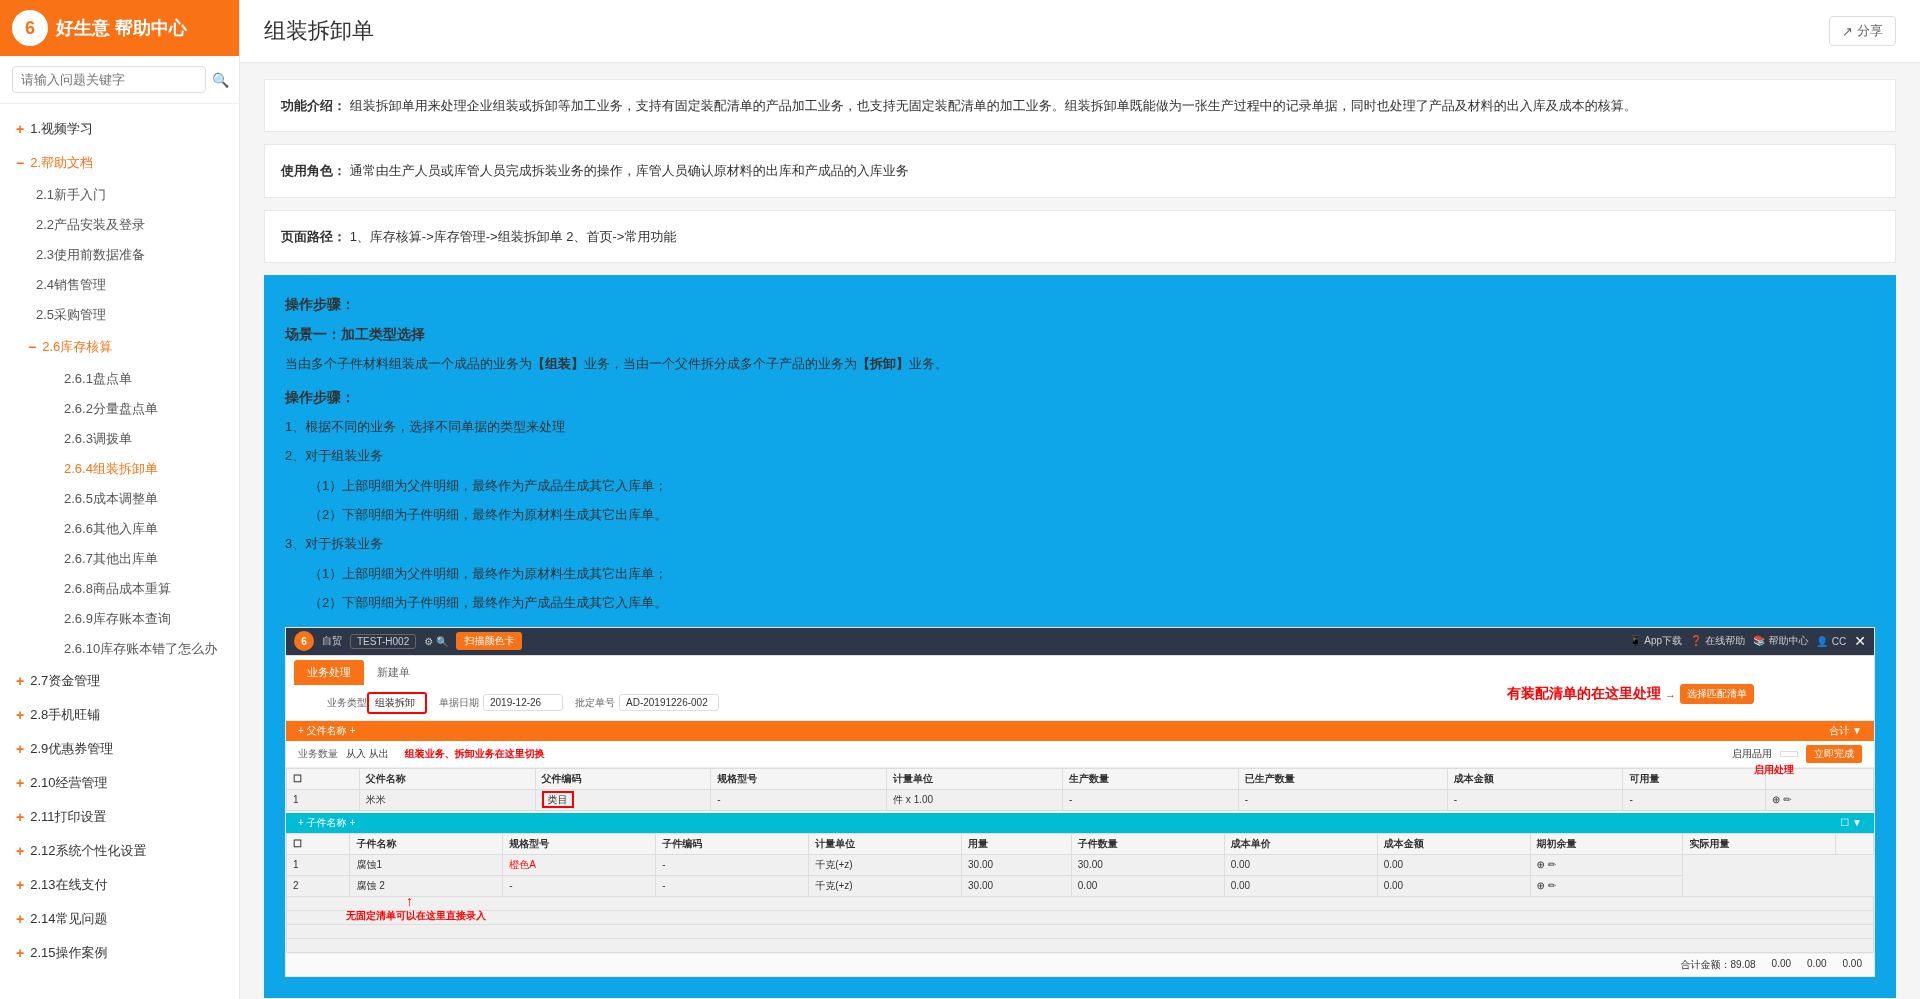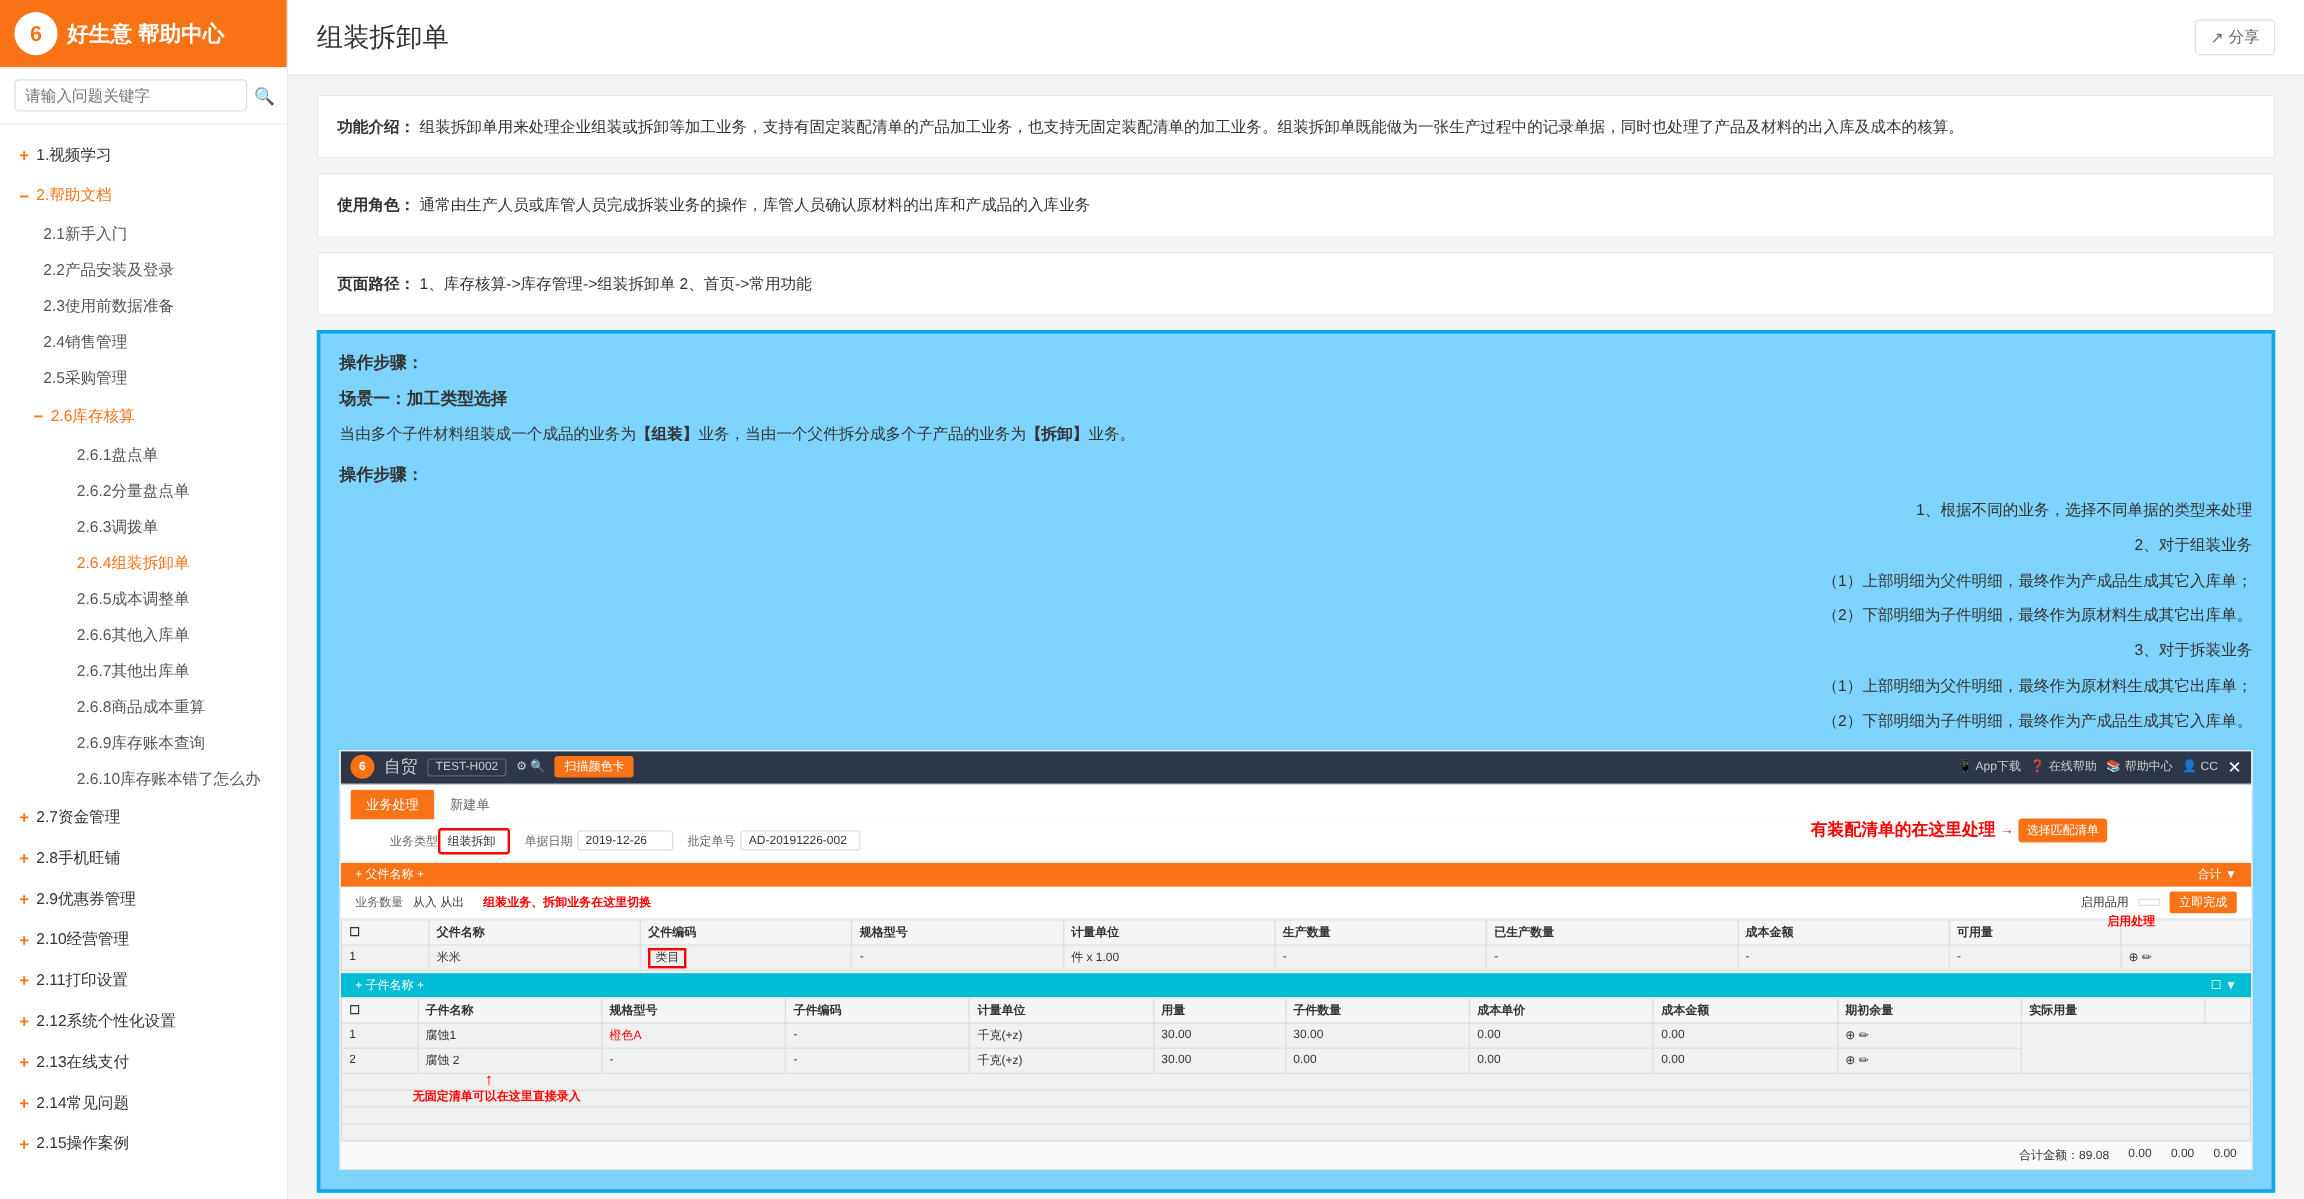--- a/index.html
+++ b/index.html
@@ -96,22 +96,22 @@
       color: #333;
     }
     .scene-heading {
       font-weight: bold;
       font-size: 14px;
       margin: 12px 0 8px 0;
       color: #333;
     }
     .content-text { font-size: 13px; line-height: 1.9; color: #333; }
     .bold { font-weight: bold; }
-    .steps-block { background: #7dd3fc; border: 3px solid #0ea5e9; padding: 16px; margin-bottom: 12px; }
-    .step-item { margin-bottom: 6px; font-size: 13px; line-height: 1.8; text-align: right; }
+    .steps-block { background: #0ea5e9; border: 5px solid #0ea5e9; padding: 16px; margin-bottom: 12px; }
+    .step-item { margin-bottom: 6px; font-size: 13px; line-height: 1.8; }
     .sub-step { padding-left: 24px; }
     .screenshot-container {
       background: #fff;
       border: 1px solid #e8e8e8;
       padding: 0;
       margin-top: 12px;
       overflow: hidden;
     }
 
     
@@ -358,21 +358,21 @@
       <div class="step-item">3、对于拆装业务</div>
       <div class="step-item sub-step">（1）上部明细为父件明细，最终作为原材料生成其它出库单；</div>
       <div class="step-item sub-step">（2）下部明细为子件明细，最终作为产成品生成其它入库单。</div>
 
       <div class="screenshot-container">
         <div class="sim-ui">
 
           <div class="sim-top-bar" style="background:#2d3748; justify-content:space-between;">
             <div style="display:flex;align-items:center;gap:8px;">
               <span style="background:#f97316;color:#fff;width:20px;height:20px;border-radius:50%;display:inline-flex;align-items:center;justify-content:center;font-weight:bold;font-size:10px;">6</span>
-              <span style="color:#ccc;font-size:14px;">自贸</span>
+              <span style="color:#ccc;font-size:10px;">自贸</span>
               <span style="color:#ccc;font-size:10px;border:1px solid #666;padding:1px 6px;border-radius:3px;">TEST-H002</span>
               <span style="color:#ccc;font-size:10px;">⚙ 🔍</span>
               <button class="sim-orange-btn">扫描颜色卡</button>
             </div>
             <div style="display:flex;align-items:center;gap:8px;color:#ccc;font-size:10px;">
               <span>📱 App下载</span>
               <span>❓ 在线帮助</span>
               <span>📚 帮助中心</span>
               <span>👤 CC</span>
               <span style="color:#fff;font-size:14px;cursor:pointer;">✕</span>

